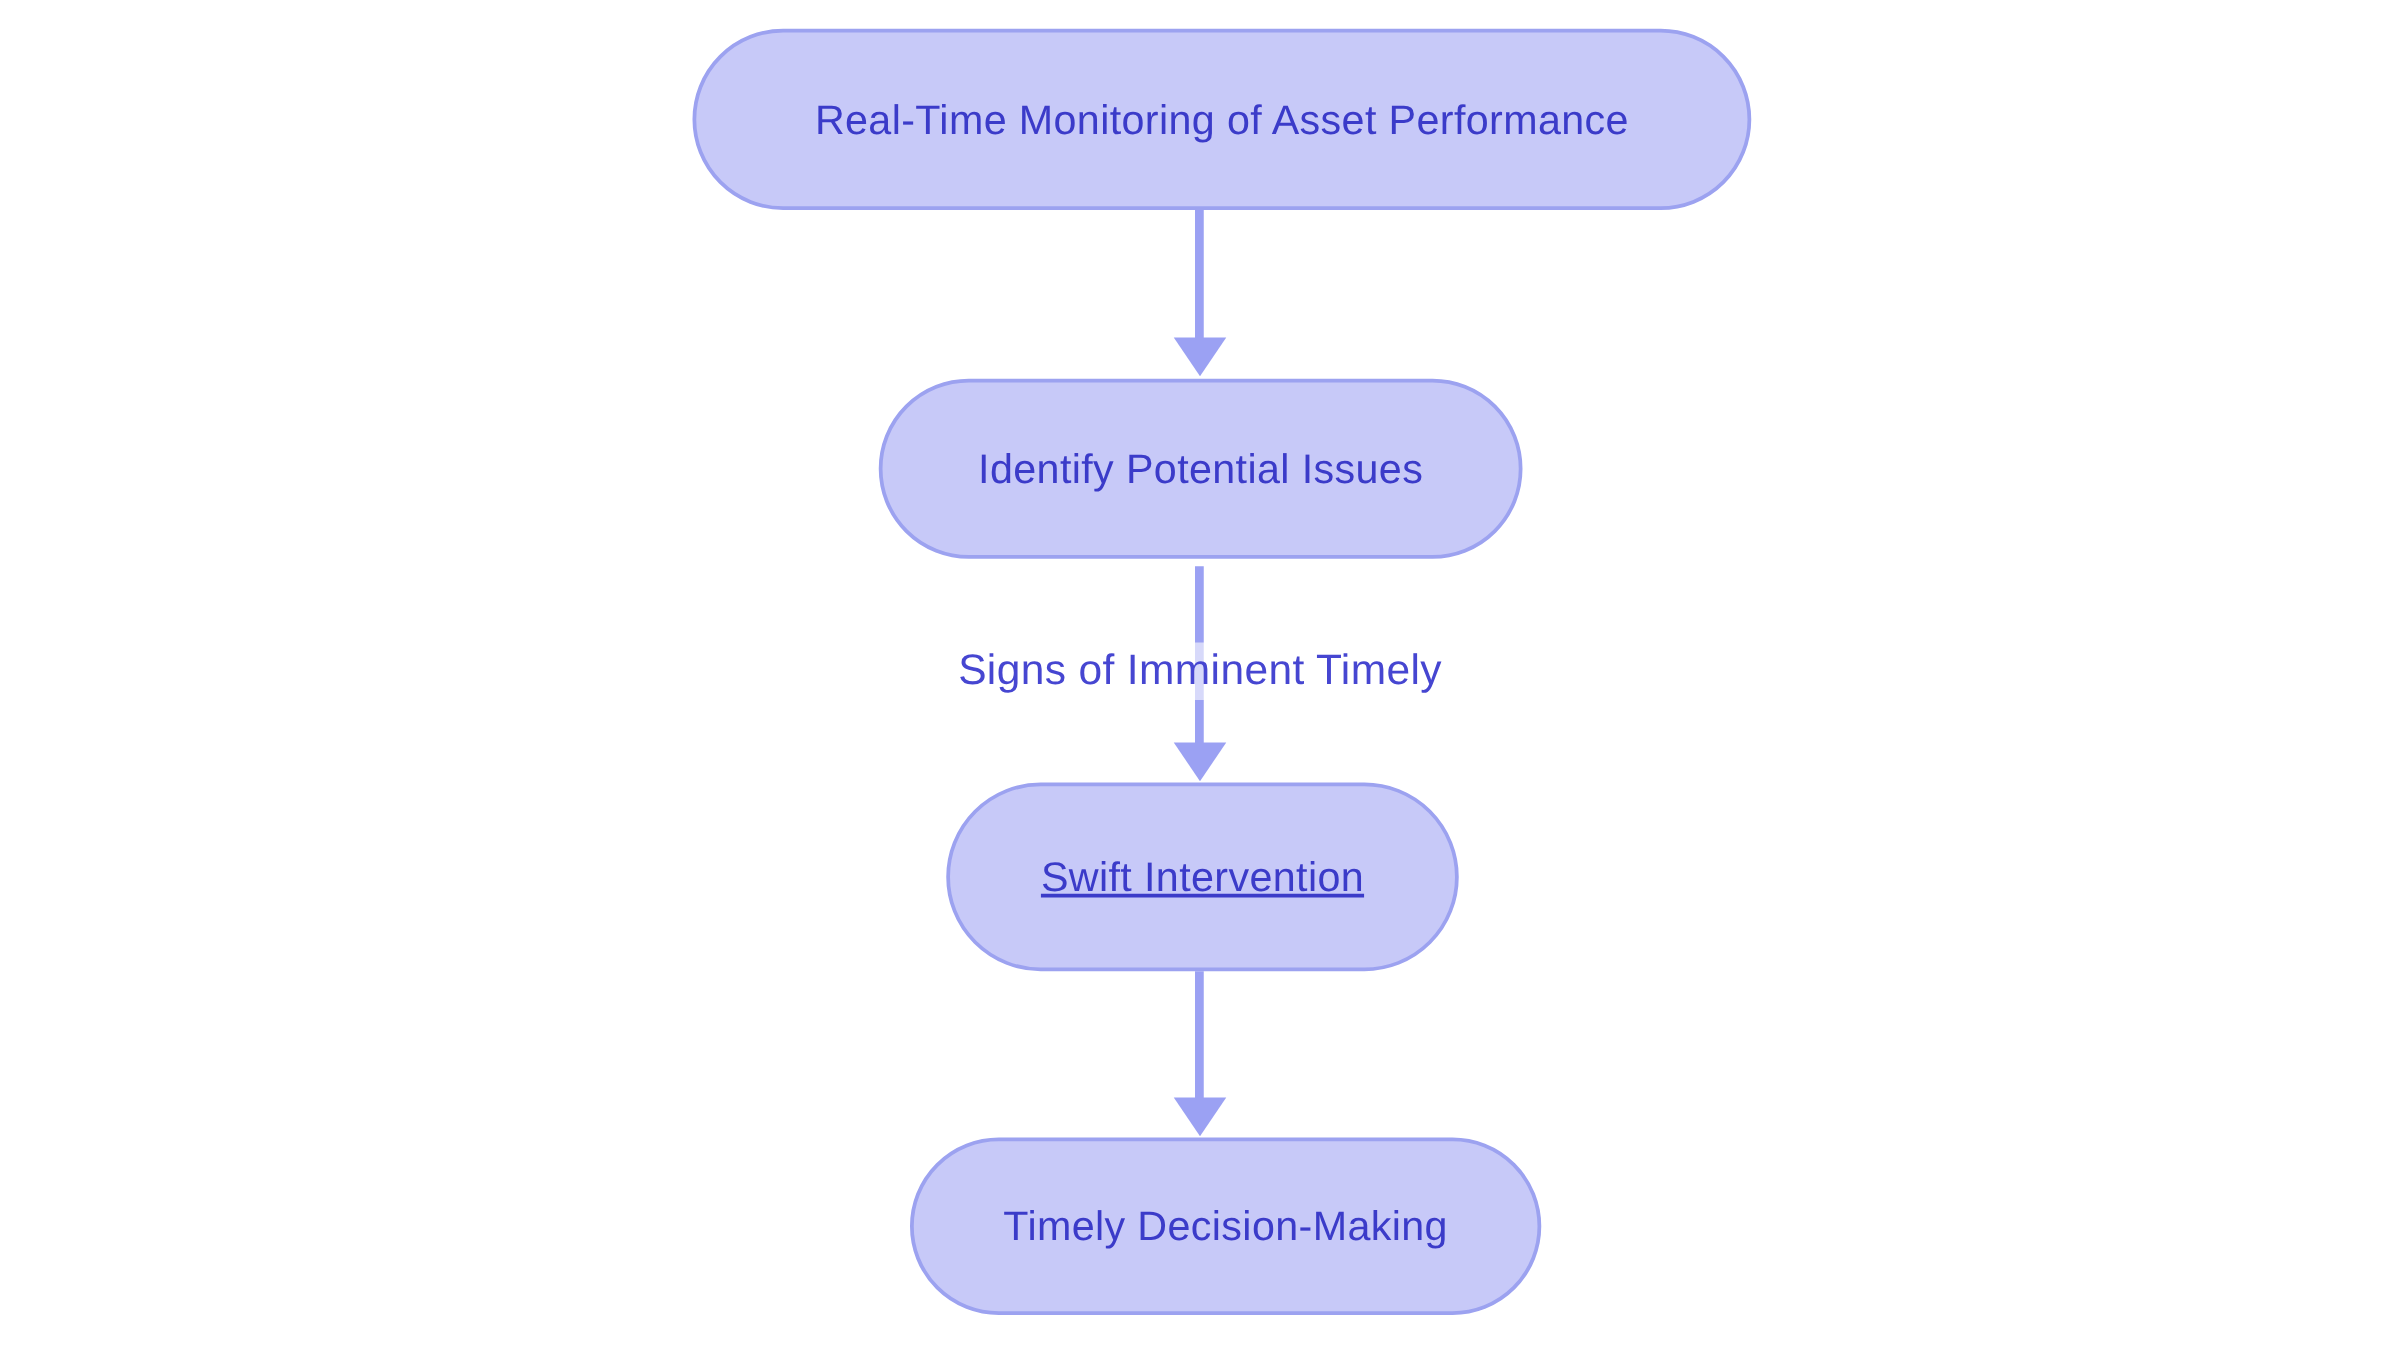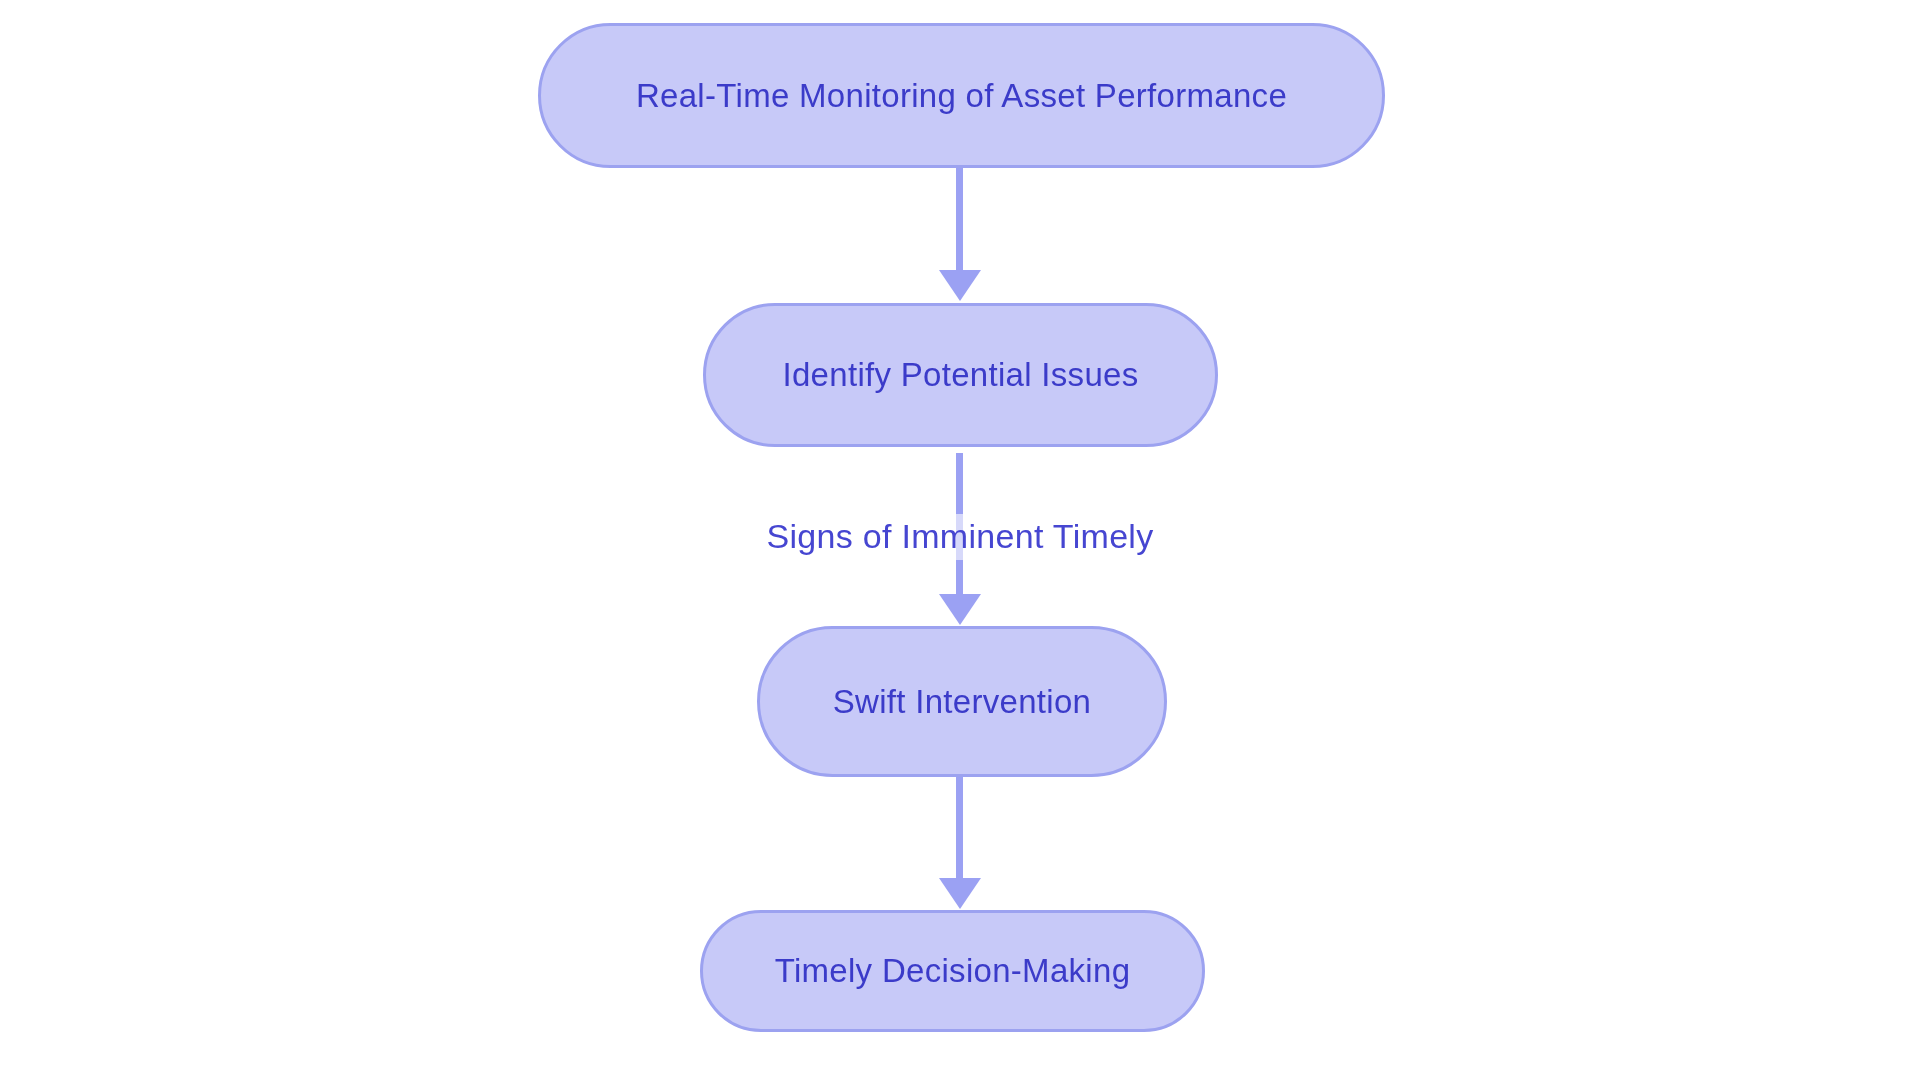--- a/index.html
+++ b/index.html
@@ -43,24 +43,24 @@
     transform:translateX(-50%);
     color:var(--label-text);
     font-size:34px;
     letter-spacing:0.3px;
     white-space:nowrap;
     background:rgba(255,255,255,0.6);
     padding:0 10px;
     line-height:1.35;
   }
   
-  .n1{left:538px;top:23px;width:847px;height:145px;align-items:center;}
+  .n1{left:554px;top:23px;width:847px;height:145px;align-items:center;}
   .n2{left:703px;top:303px;width:515px;height:144px;}
-  .n3{left:757px;top:626px;width:410px;height:151px;}
-  .n4{left:700px;top:910px;width:505px;height:122px;}
+  .n3{left:757px;top:626px;width:410px;height:151px;text-decoration:underline;}
+  .n4{left:728px;top:910px;width:505px;height:142px;}
   
   .e1-line{left:956px;top:168px;height:103px;}
   .e1-head{left:939px;top:270px;}
   .e2-line{left:956px;top:453px;height:143px;}
   .e2-head{left:939px;top:594px;}
   .e3-line{left:956px;top:777px;height:102px;}
   .e3-head{left:939px;top:878px;}
   .e2-label{left:960px;top:514px;}
 </style>
 </head>

